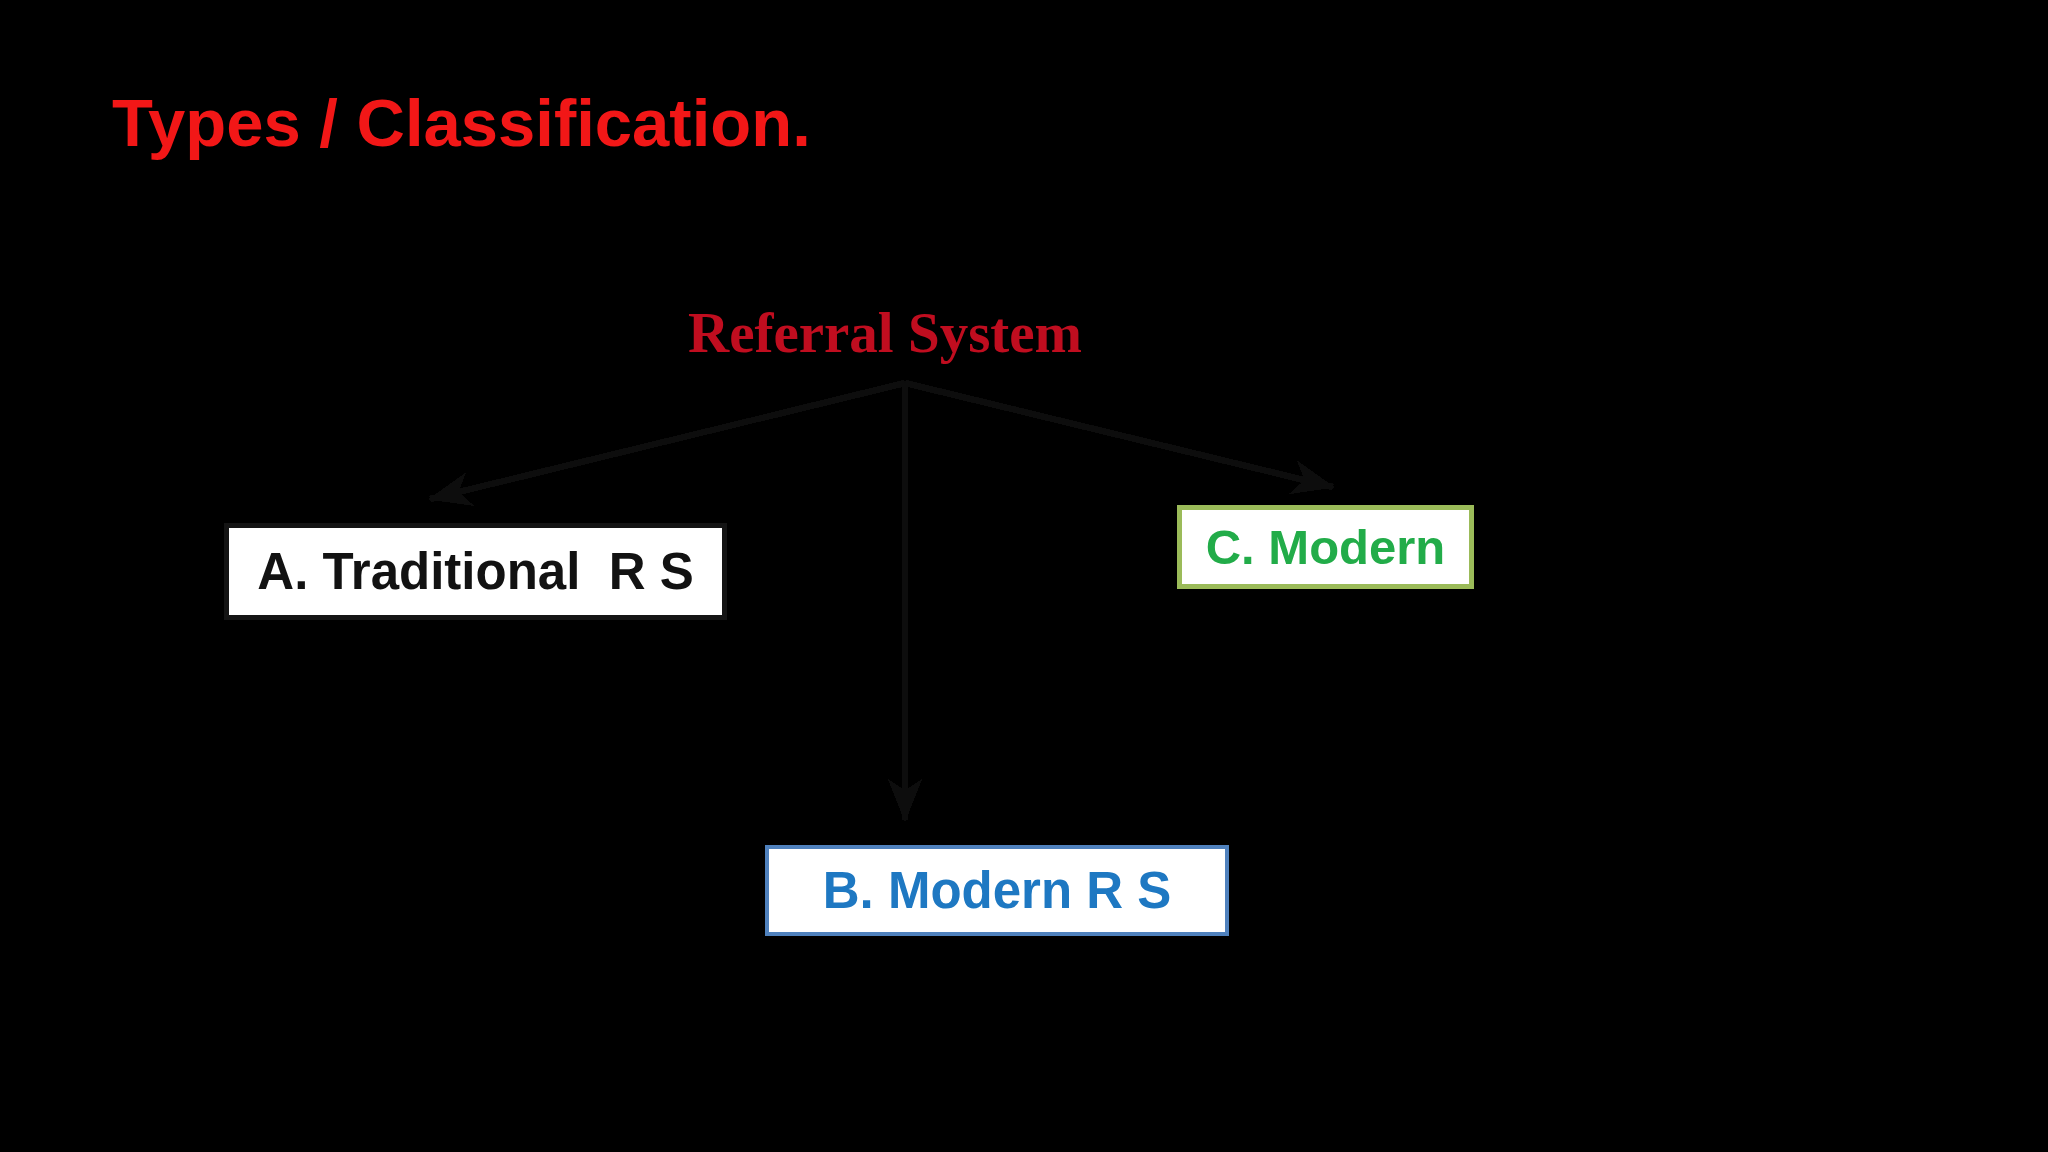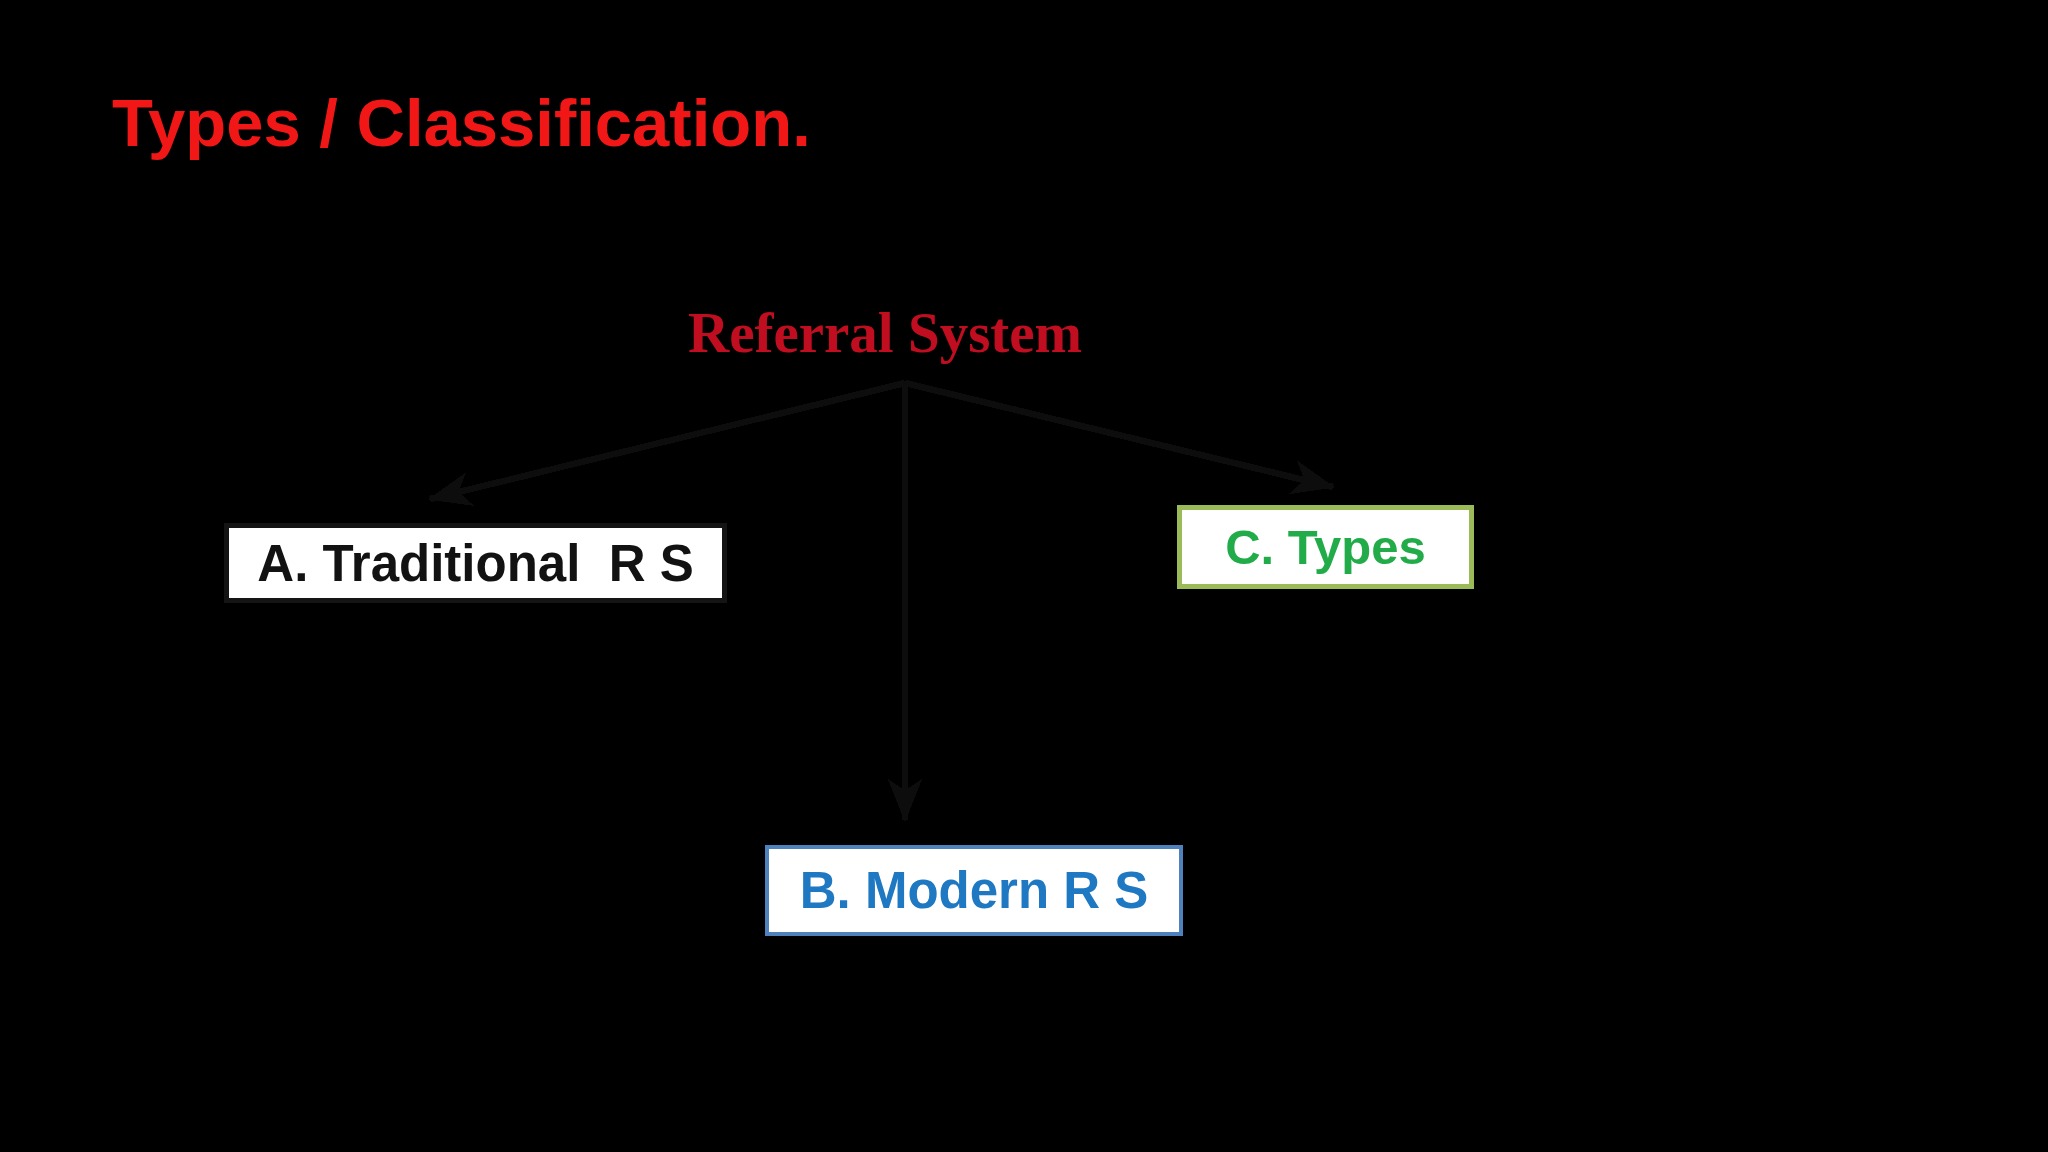--- a/index.html
+++ b/index.html
@@ -48,29 +48,29 @@
     align-items: center;
     justify-content: center;
     font-weight: 700;
     white-space: pre;
     box-sizing: border-box;
   }
   .node-a {
     left: 224px;
     top: 523px;
     width: 503px;
-    height: 80px;
+    height: 97px;
     border: 5px solid #141414;
     font-size: 51px;
     box-shadow: 5px 8px 8px rgba(0,0,0,0.10);
   }
   .node-b {
     left: 765px;
     top: 845px;
-    width: 418px;
+    width: 464px;
     height: 91px;
     border: 4px solid #15803d;
     font-size: 51px;
     box-shadow: 5px 8px 8px rgba(0,0,0,0.08);
   }
   .node-c {
     left: 1177px;
     top: 505px;
     width: 297px;
     height: 84px;
@@ -106,16 +106,16 @@
 
   <div class="node-box node-a" style="border-color: rgb(20, 20, 20); color: rgb(18, 18, 18);">
     <span>A. Traditional  R S</span>
   </div>
 
   <div class="node-box node-b" style="border-color: rgb(79, 129, 189); color: rgb(30, 120, 194);">
     <span>B. Modern R S</span>
   </div>
 
   <div class="node-box node-c" style="border-color: rgb(155, 187, 89); color: rgb(34, 172, 73);">
-    <span>C. Types</span>
+    <span>C. Modern</span>
   </div>
 
 </div>
 
 </body></html>

